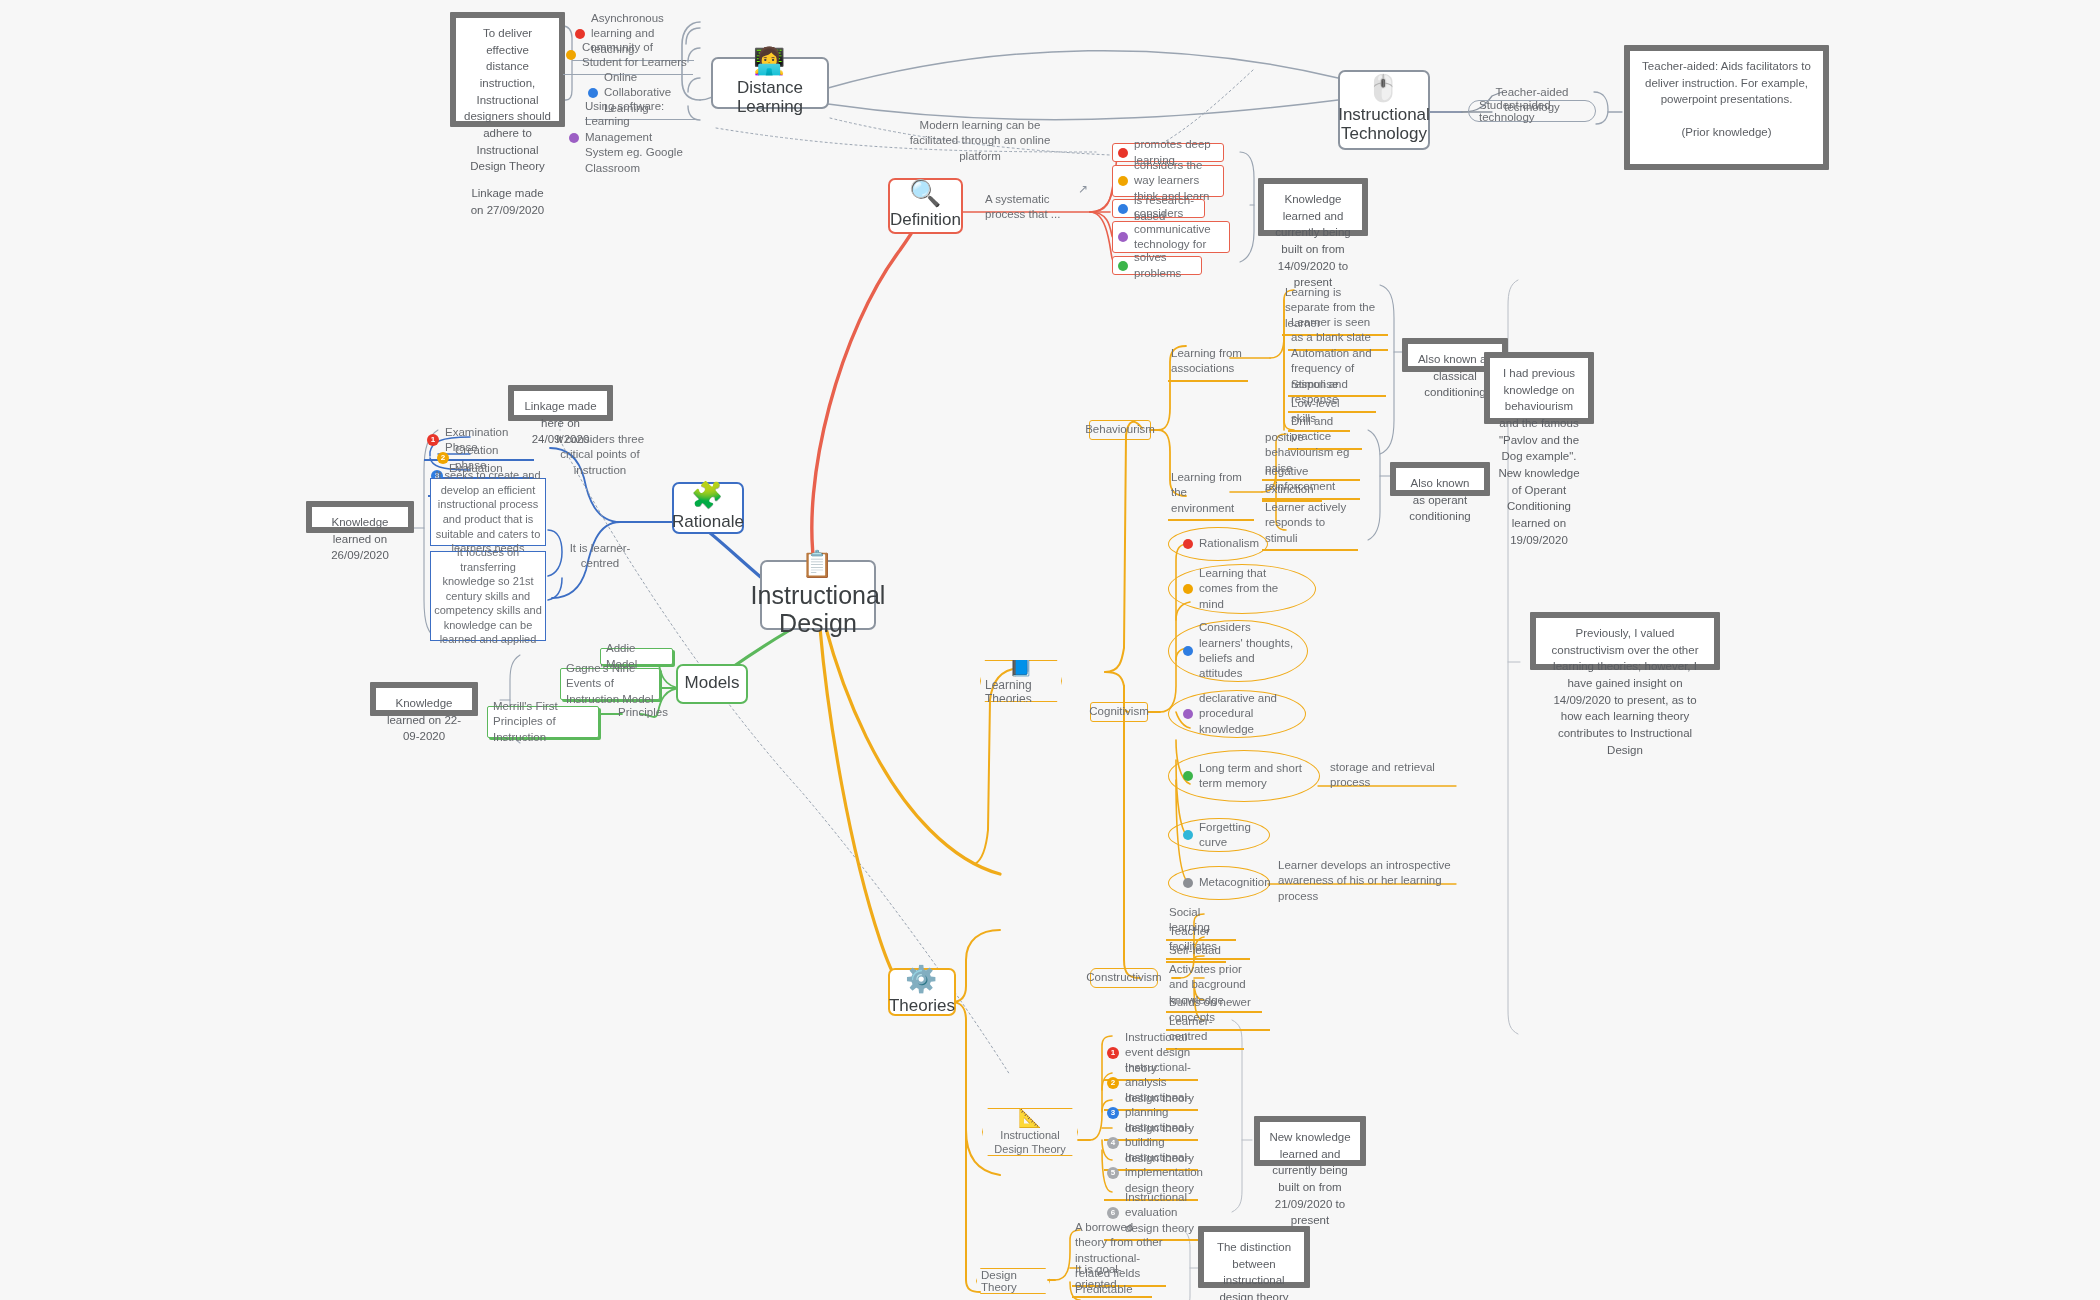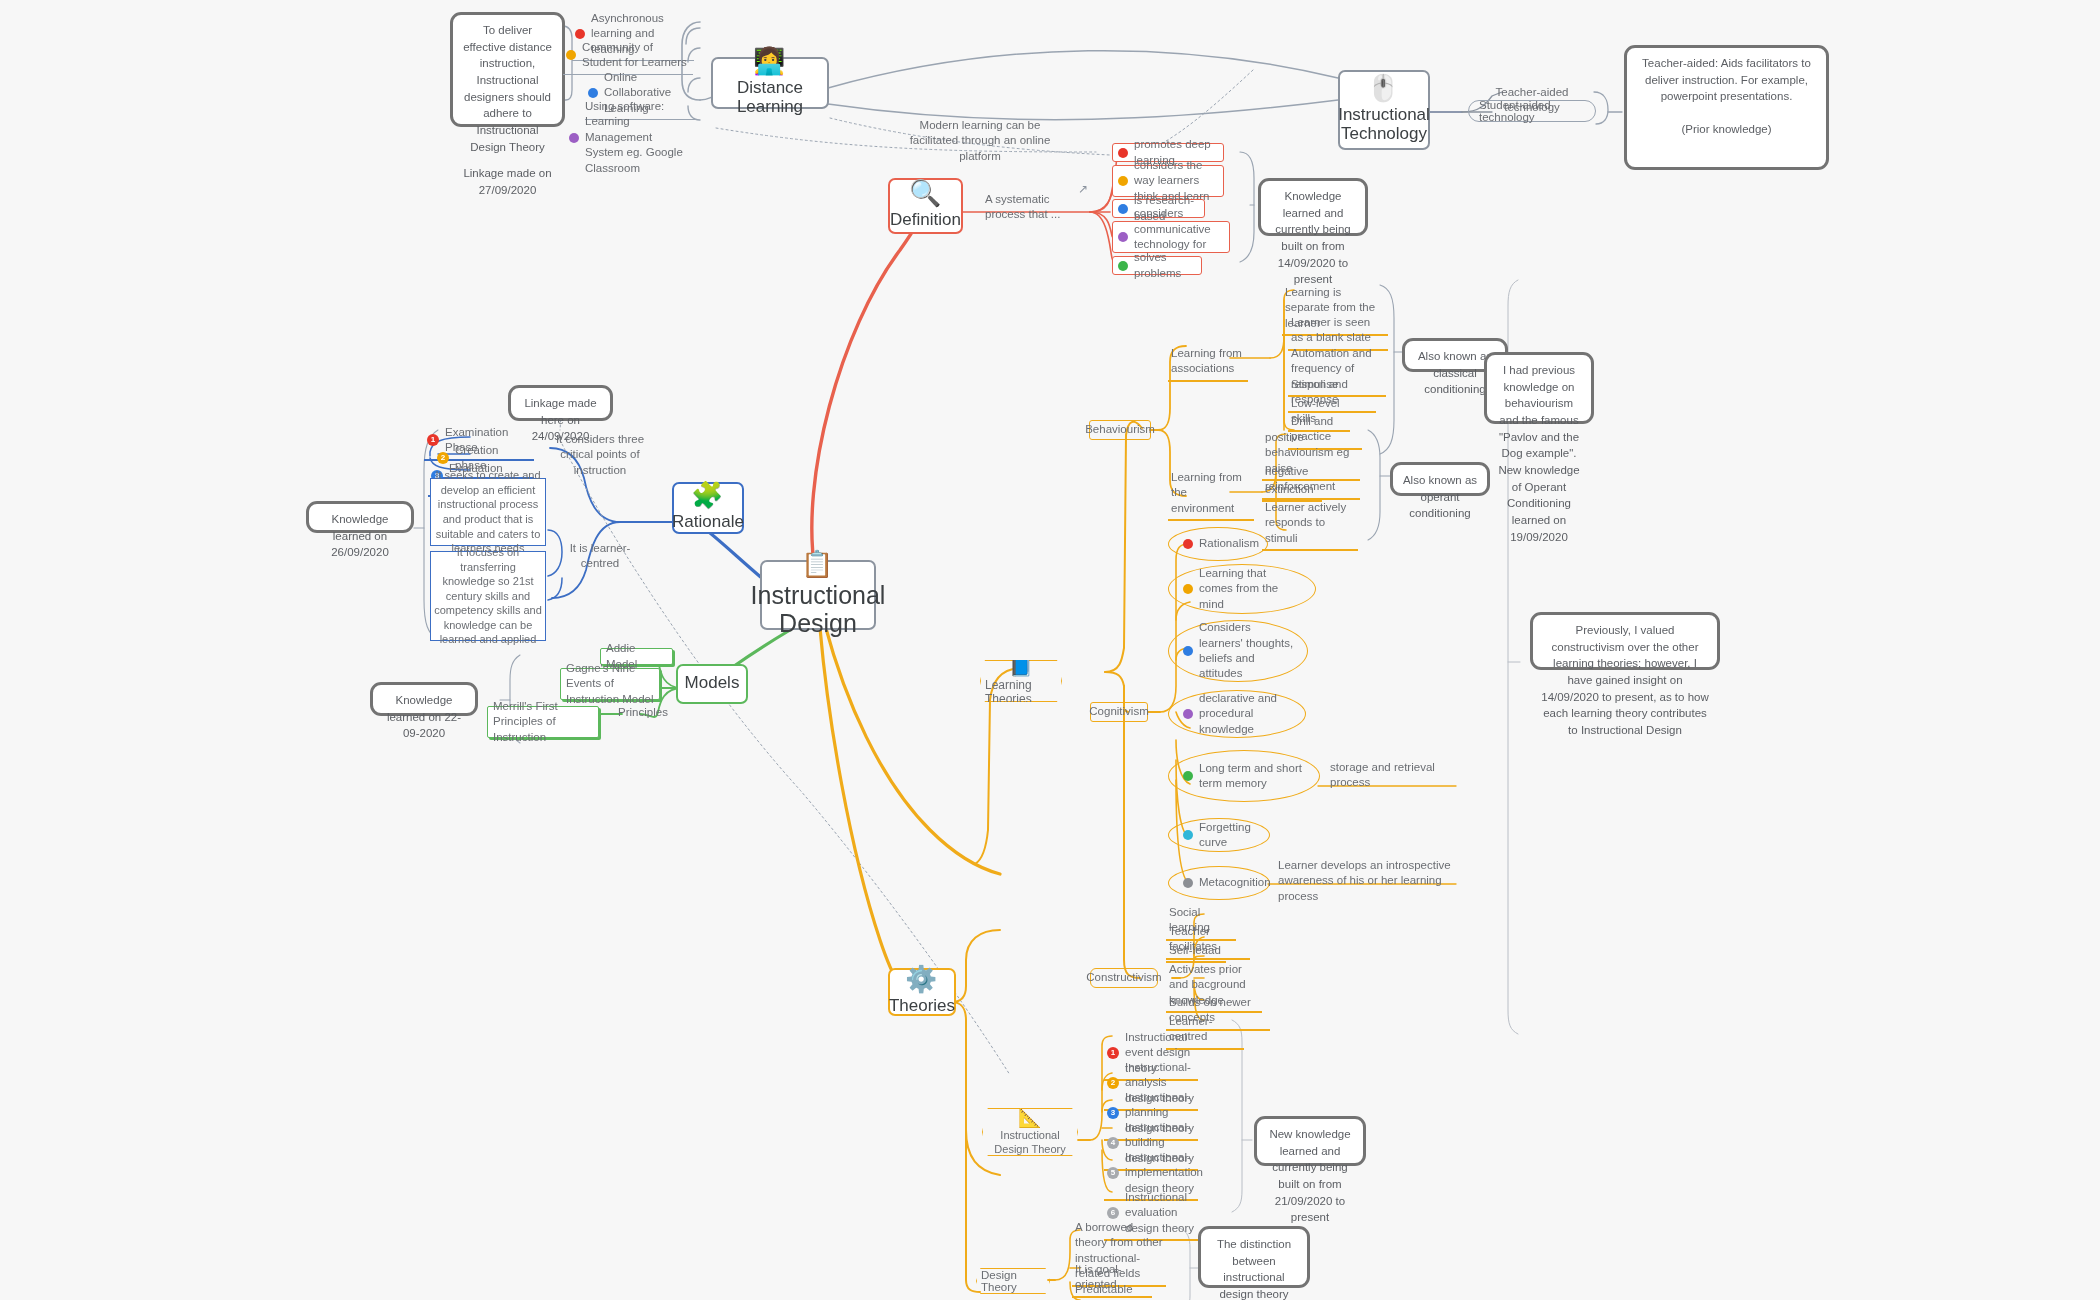--- a/index.html
+++ b/index.html
@@ -26,21 +26,21 @@
   }
   .mainbox .ico{font-size:26px;line-height:1;margin-bottom:4px;}
   .mainbox.red{border-color:#e8614d;}
   .mainbox.blue{border-color:#3c6ec4;}
   .mainbox.green{border-color:#5cb85c;}
   .mainbox.amber{border-color:#f0ab19;}
   .mainbox.grey{border-color:#8c949f;}
 
   
   .note{
-    background:#fff;border:3px solid #737373;border-radius:11px;
+    background:#fff;border:6px solid #737373;border-radius:1px;
     font-size:11.5px;line-height:1.45;text-align:center;color:#5b5e63;
     padding:7px 8px;box-sizing:border-box;
   }
 
   
   .leaf{
     font-size:11.5px;line-height:1.34;color:#6b6e73;
     box-sizing:border-box;padding:2px 3px 3px 3px;
     display:flex;align-items:center;
   }

